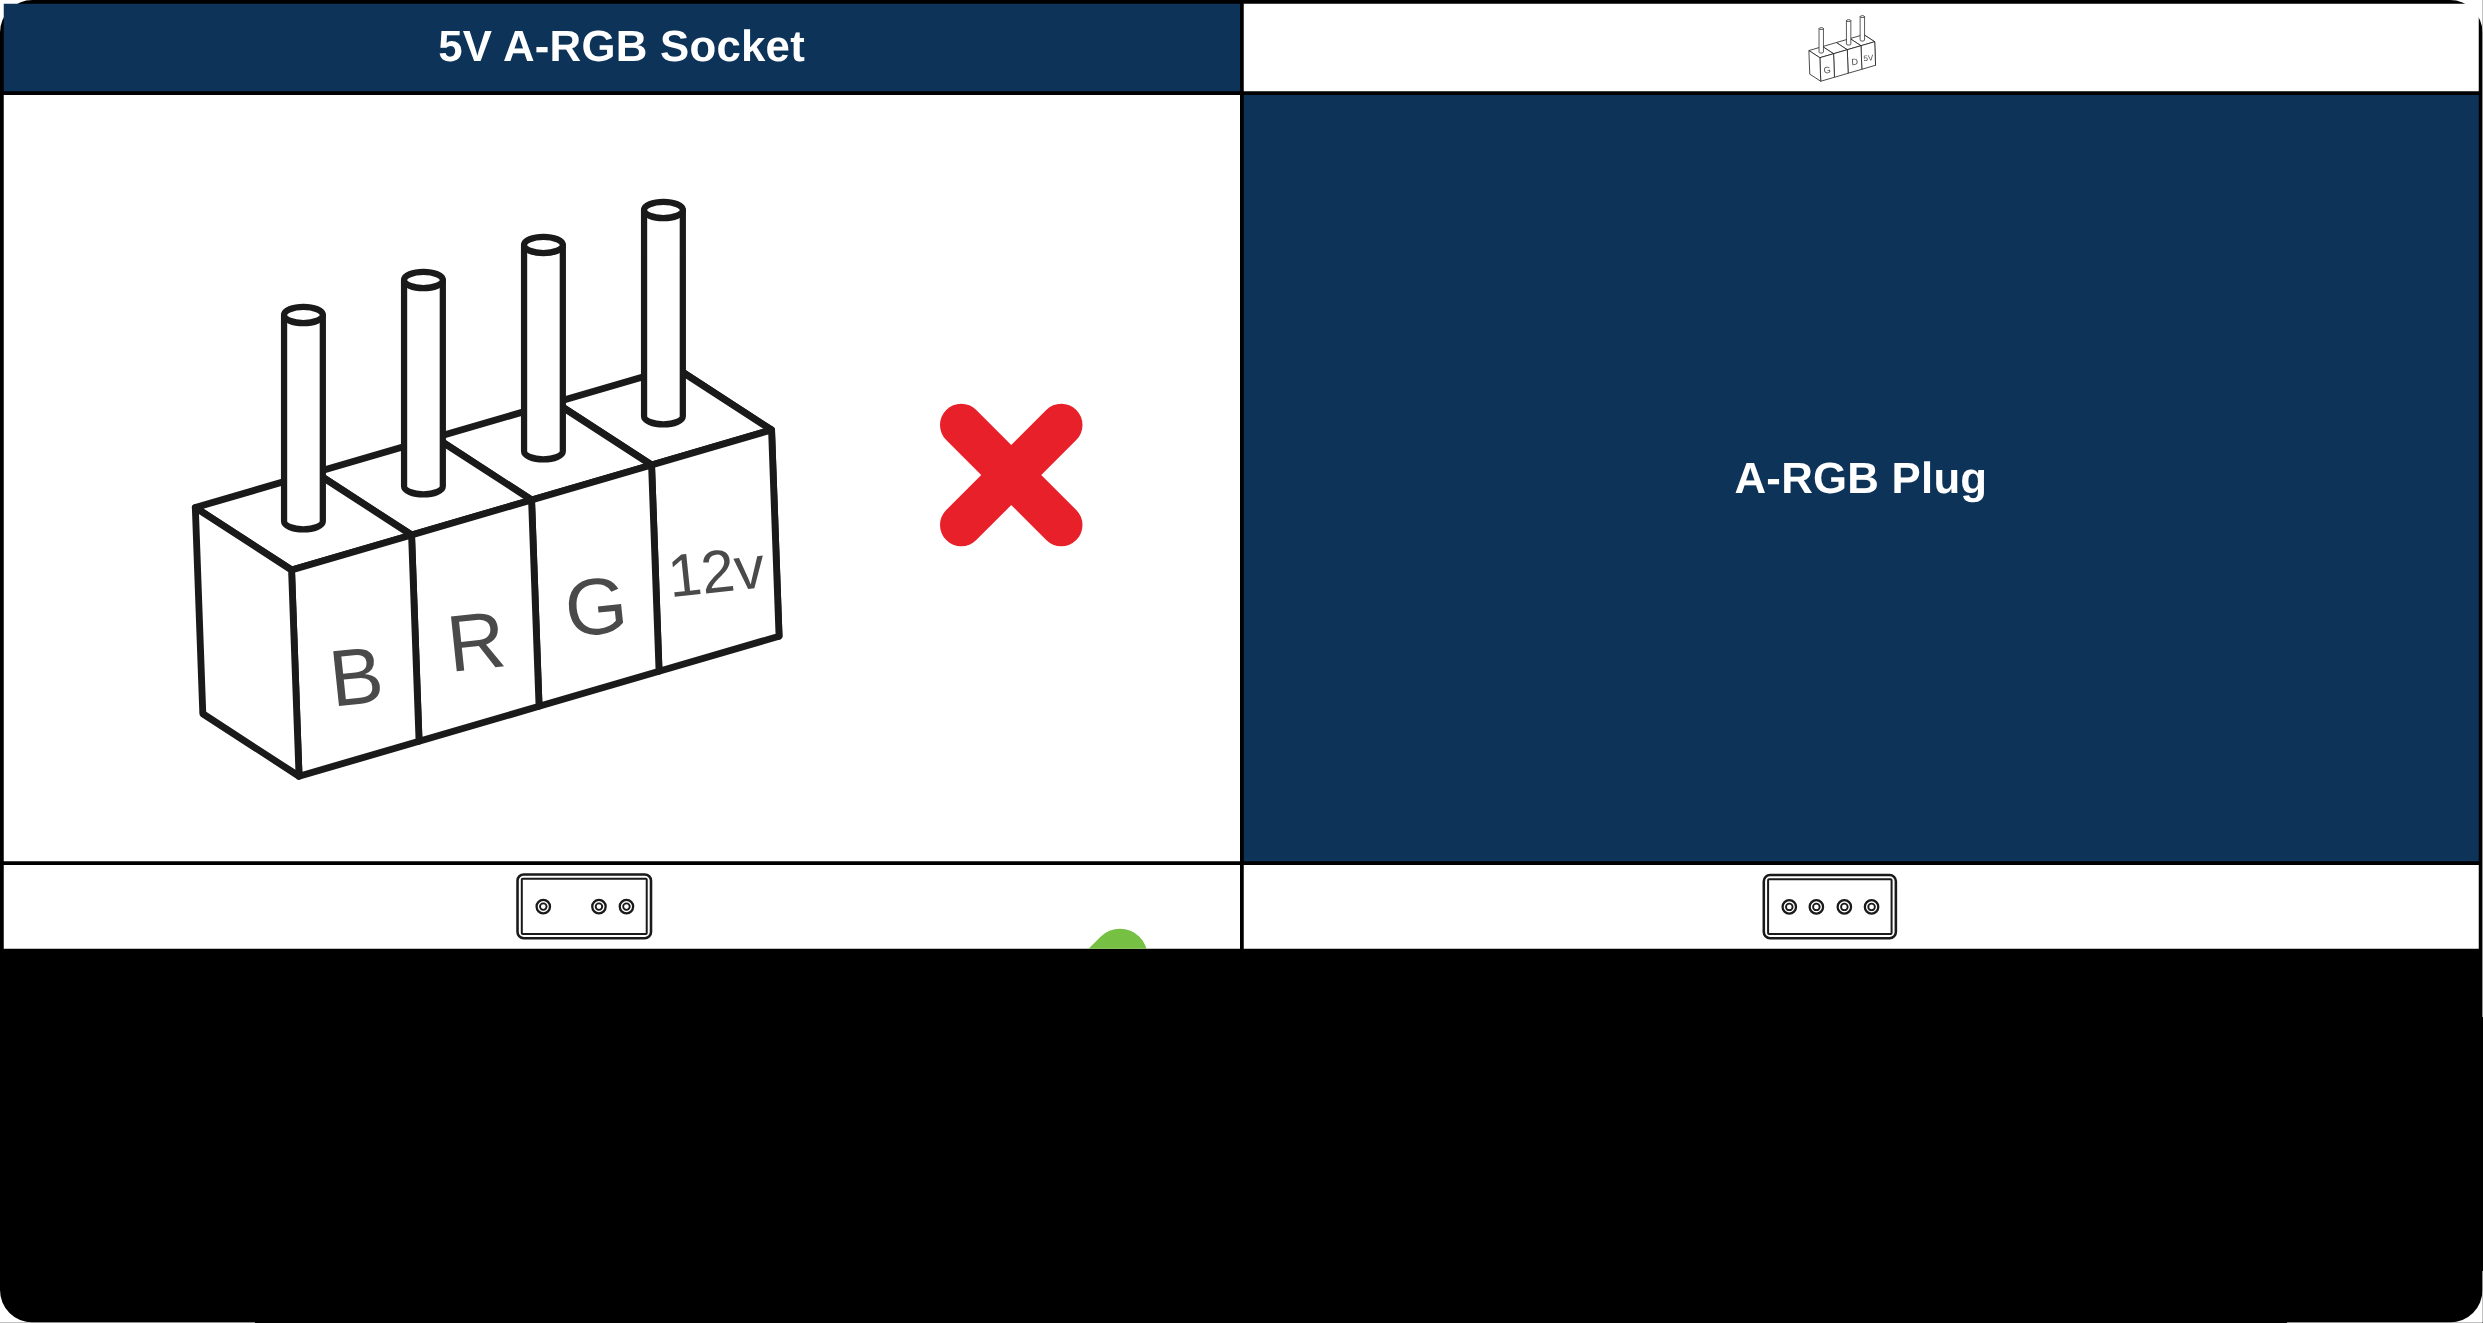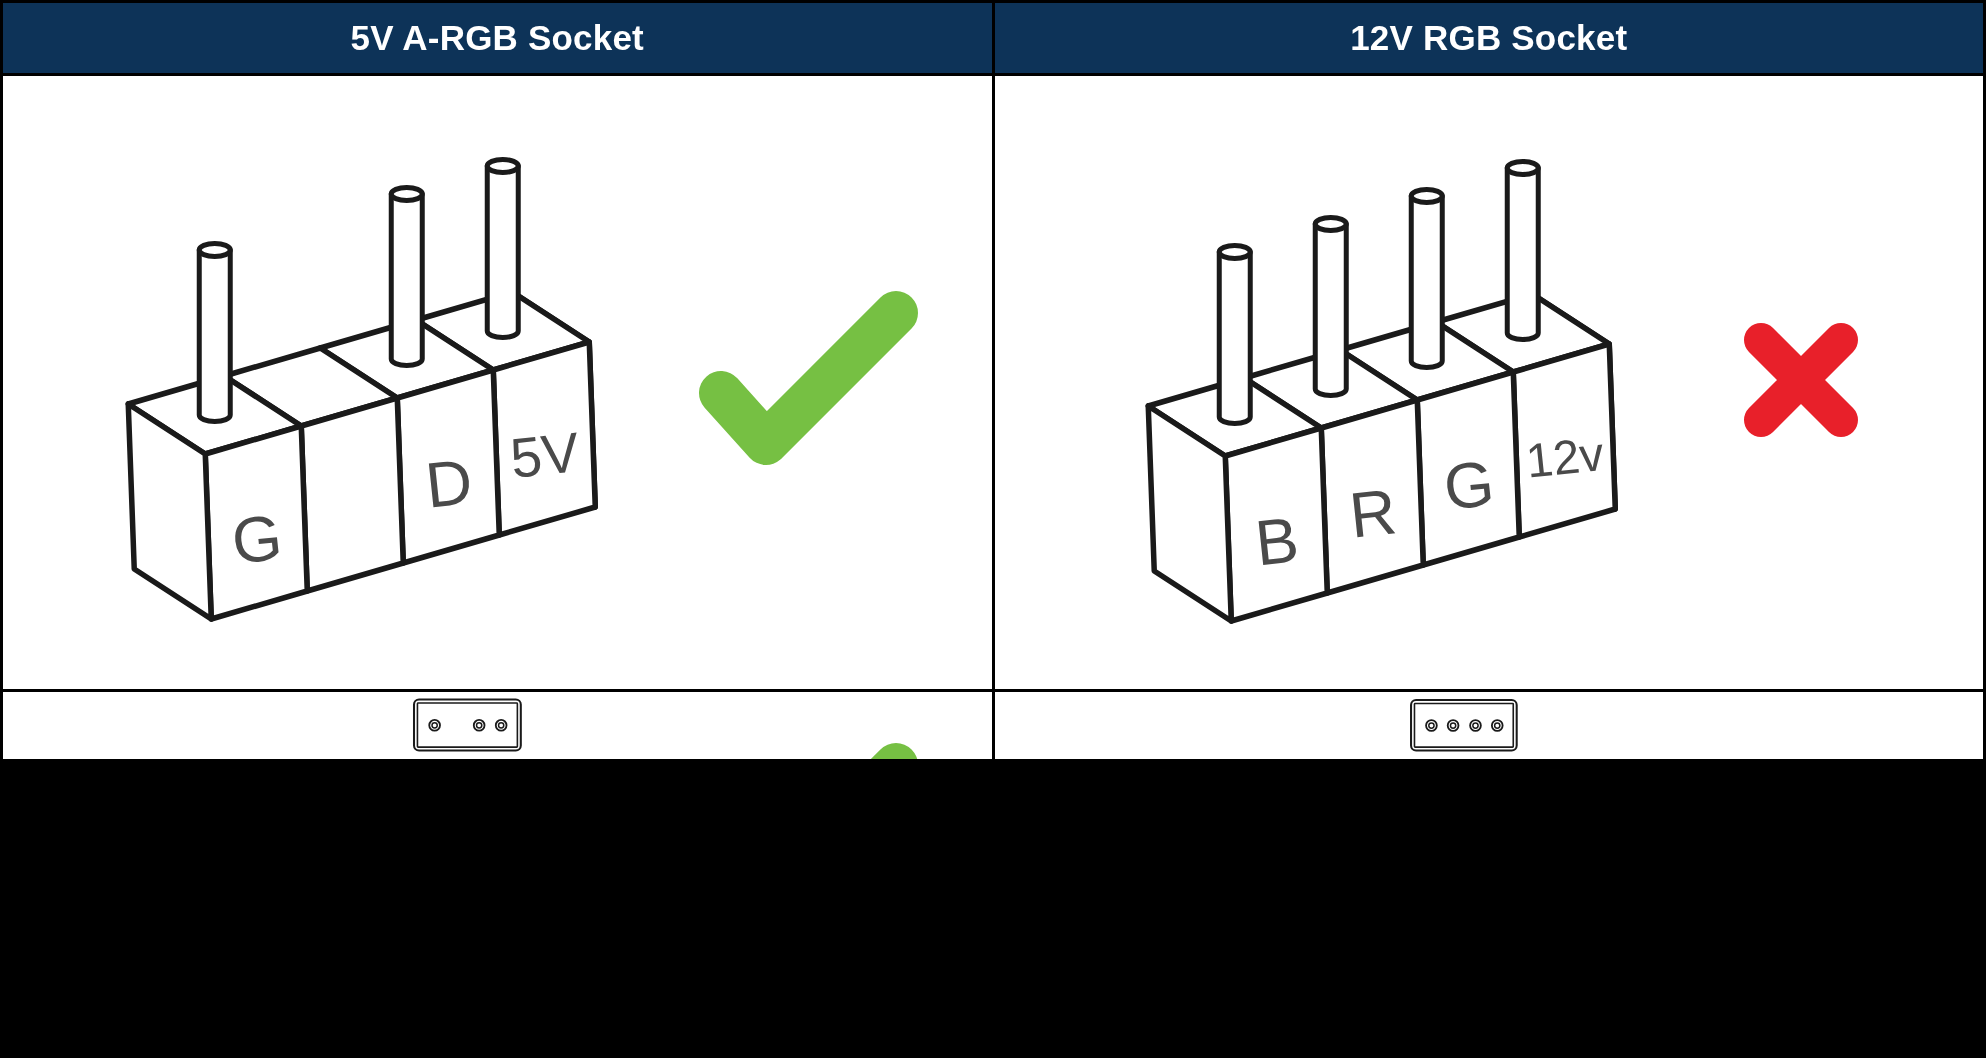--- a/index.html
+++ b/index.html
@@ -4,20 +4,21 @@
 <style>
   html,body{margin:0;padding:0;background:#ffffff;}
   .board{
     width:1986px;height:1058px;
     background:#000;
     display:grid;
     grid-template-columns:1fr 1fr;
     grid-template-rows:70px 613px 67px 1fr;
     gap:3px;padding:3px;box-sizing:border-box;
     font-family:"Liberation Sans","DejaVu Sans",sans-serif;
+    border-radius:26px;
   }
   .header{
     background:var(--header-bg,#0d3358);
     color:var(--header-text,#ffffff);
     display:flex;align-items:center;justify-content:center;
     font-size:35px;font-weight:700;letter-spacing:0.2px;
   }
   .content{
     background:#ffffff;
     position:relative;overflow:hidden;
@@ -30,23 +31,20 @@
 </style>
 </head>
 <body>
 
 <div class="board" style="--header-bg: #0d3358; --header-text: #ffffff;">
 
   <div class="header">
     <span>5V A-RGB Socket</span>
   </div>
 
-  <div class="header">
-    <span>12V RGB Socket</span>
-  </div>
 
   <div class="content" id="cell-argb_socket">
       <svg viewBox="0 0 988 613" class="illustration" style="left: 0px; top: 0px; width: 100%; height: 100%;">
         <path d="M586.0 266.0L509.0 216.0L515.0 381.0L592.0 431.0Z" fill="#ffffff" stroke="#1a1a1a" stroke-width="5.5" stroke-linejoin="round"></path>
         <path d="M490.0 294.0L586.0 266.0L509.0 216.0L413.0 244.0Z" fill="#ffffff" stroke="#1a1a1a" stroke-width="5.5" stroke-linejoin="round"></path>
         <path d="M490.0 294.0L586.0 266.0L592.0 431.0L496.0 459.0Z" fill="#ffffff" stroke="#1a1a1a" stroke-width="5.5" stroke-linejoin="round"></path>
         <path d="M394.0 322.0L490.0 294.0L413.0 244.0L317.0 272.0Z" fill="#ffffff" stroke="#1a1a1a" stroke-width="5.5" stroke-linejoin="round"></path>
         <path d="M394.0 322.0L490.0 294.0L496.0 459.0L400.0 487.0Z" fill="#ffffff" stroke="#1a1a1a" stroke-width="5.5" stroke-linejoin="round"></path>
         <path d="M298.0 350.0L394.0 322.0L317.0 272.0L221.0 300.0Z" fill="#ffffff" stroke="#1a1a1a" stroke-width="5.5" stroke-linejoin="round"></path>
         <path d="M298.0 350.0L394.0 322.0L400.0 487.0L304.0 515.0Z" fill="#ffffff" stroke="#1a1a1a" stroke-width="5.5" stroke-linejoin="round"></path>
@@ -104,20 +102,23 @@
         <g>
           <path d="M512 92 L512 257 A15.5 6.5 0 0 0 543 257 L543 92 Z" fill="#ffffff" stroke="#1a1a1a" stroke-width="5" stroke-linejoin="round"></path>
           <ellipse cx="527.5" cy="92" rx="15.5" ry="6.5" fill="#ffffff" stroke="#1a1a1a" stroke-width="5"></ellipse>
         </g>
       </svg>
       <svg viewBox="0 0 128 128" width="128" height="128" class="verdict" style="left: 742px; top: 240px;">
         <path d="M24 24 L104 104 M104 24 L24 104" fill="none" stroke="#e8202a" stroke-width="34" stroke-linecap="round"></path>
       </svg>
     </div>
 
+  <div class="header">
+    <span>A-RGB Plug</span>
+  </div>
 
 
   <div class="content" id="cell-argb_plug">
       <svg viewBox="0 0 988 293" class="illustration" style="left: 0px; top: 0px; width: 100%; height: 100%;">
         <rect x="130" y="33" width="467" height="223" rx="22" ry="22" fill="#ffffff" stroke="#1a1a1a" stroke-width="9"></rect>
         <rect x="145" y="48" width="437" height="193" rx="3" ry="3" fill="#ffffff" stroke="#1a1a1a" stroke-width="7"></rect>
         <g>
           <circle cx="220.131" cy="145.615" r="23.5" fill="#ffffff" stroke="#1a1a1a" stroke-width="8"></circle>
           <circle cx="220.131" cy="145.615" r="11.5" fill="#ffffff" stroke="#1a1a1a" stroke-width="6.5"></circle>
         </g>

